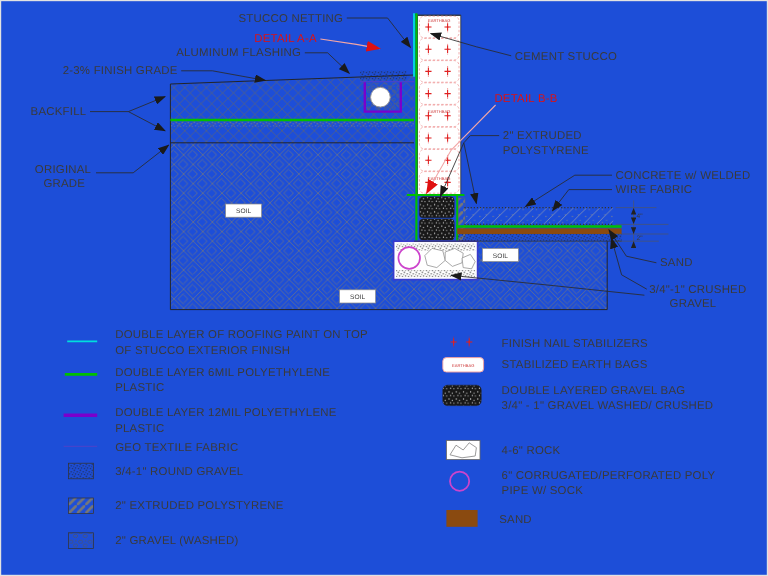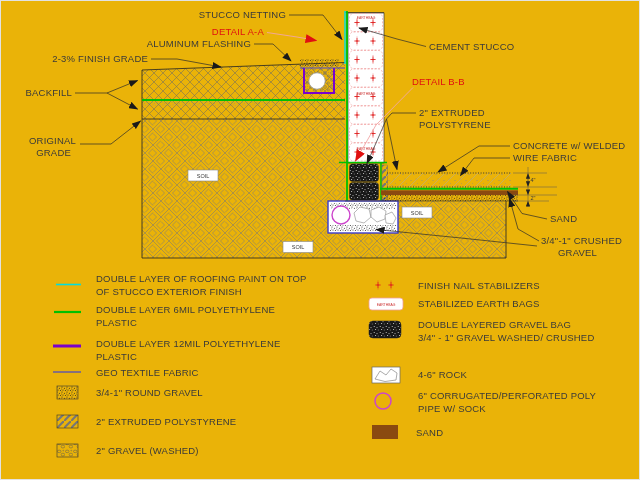--- a/index.html
+++ b/index.html
@@ -1,16 +1,16 @@
 <!DOCTYPE html>
 <html><head>
 <meta charset="utf-8">
 <style>
   html,body{margin:0;padding:0;background:#fafafa;}
-  .page{width:640px;height:480px;background:#eab308;border:1px solid #e2e2e2;position:relative;overflow:hidden;box-sizing:border-box;}
+  .page{width:640px;height:480px;background:#1d4ed8;border:1px solid #e2e2e2;position:relative;overflow:hidden;box-sizing:border-box;}
   svg{display:block;}
   text{font-family:"Liberation Sans","DejaVu Sans",sans-serif;fill:#3a3a3a;}
   .lbl{font-size:9.5px;letter-spacing:.2px;}
   .red{fill:#e01010;}
   .tiny{font-size:5.5px;}
   .micro{font-size:3.4px;fill:#cc3333;}
 </style>
 </head>
 <body>
 

